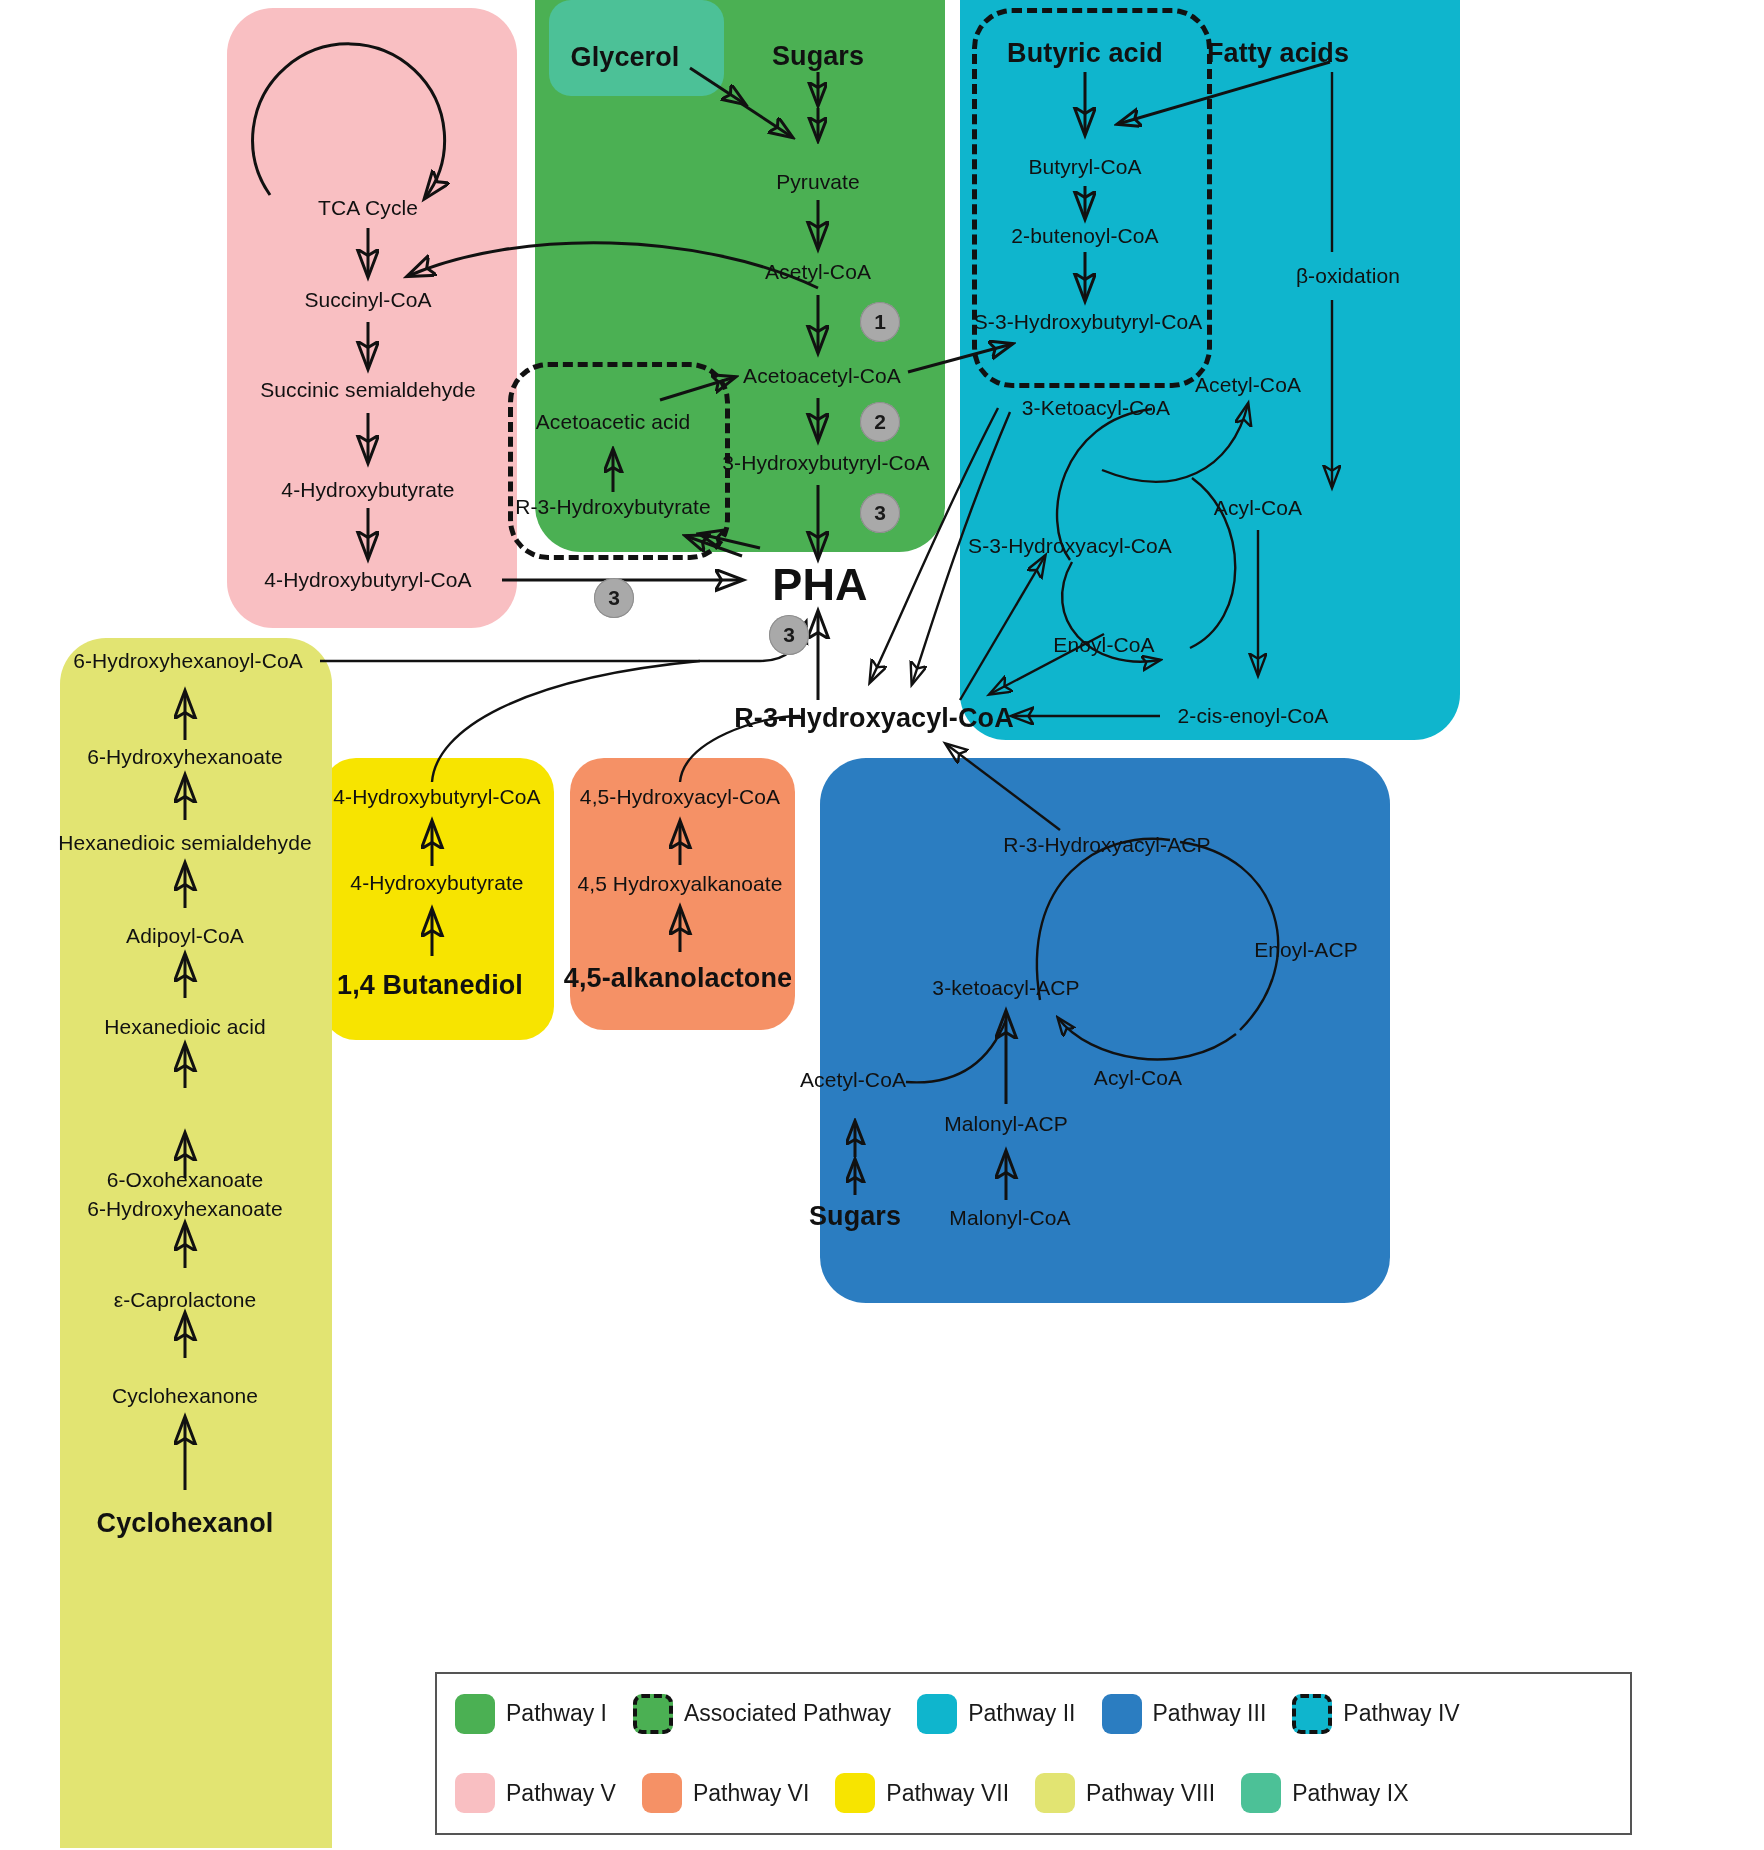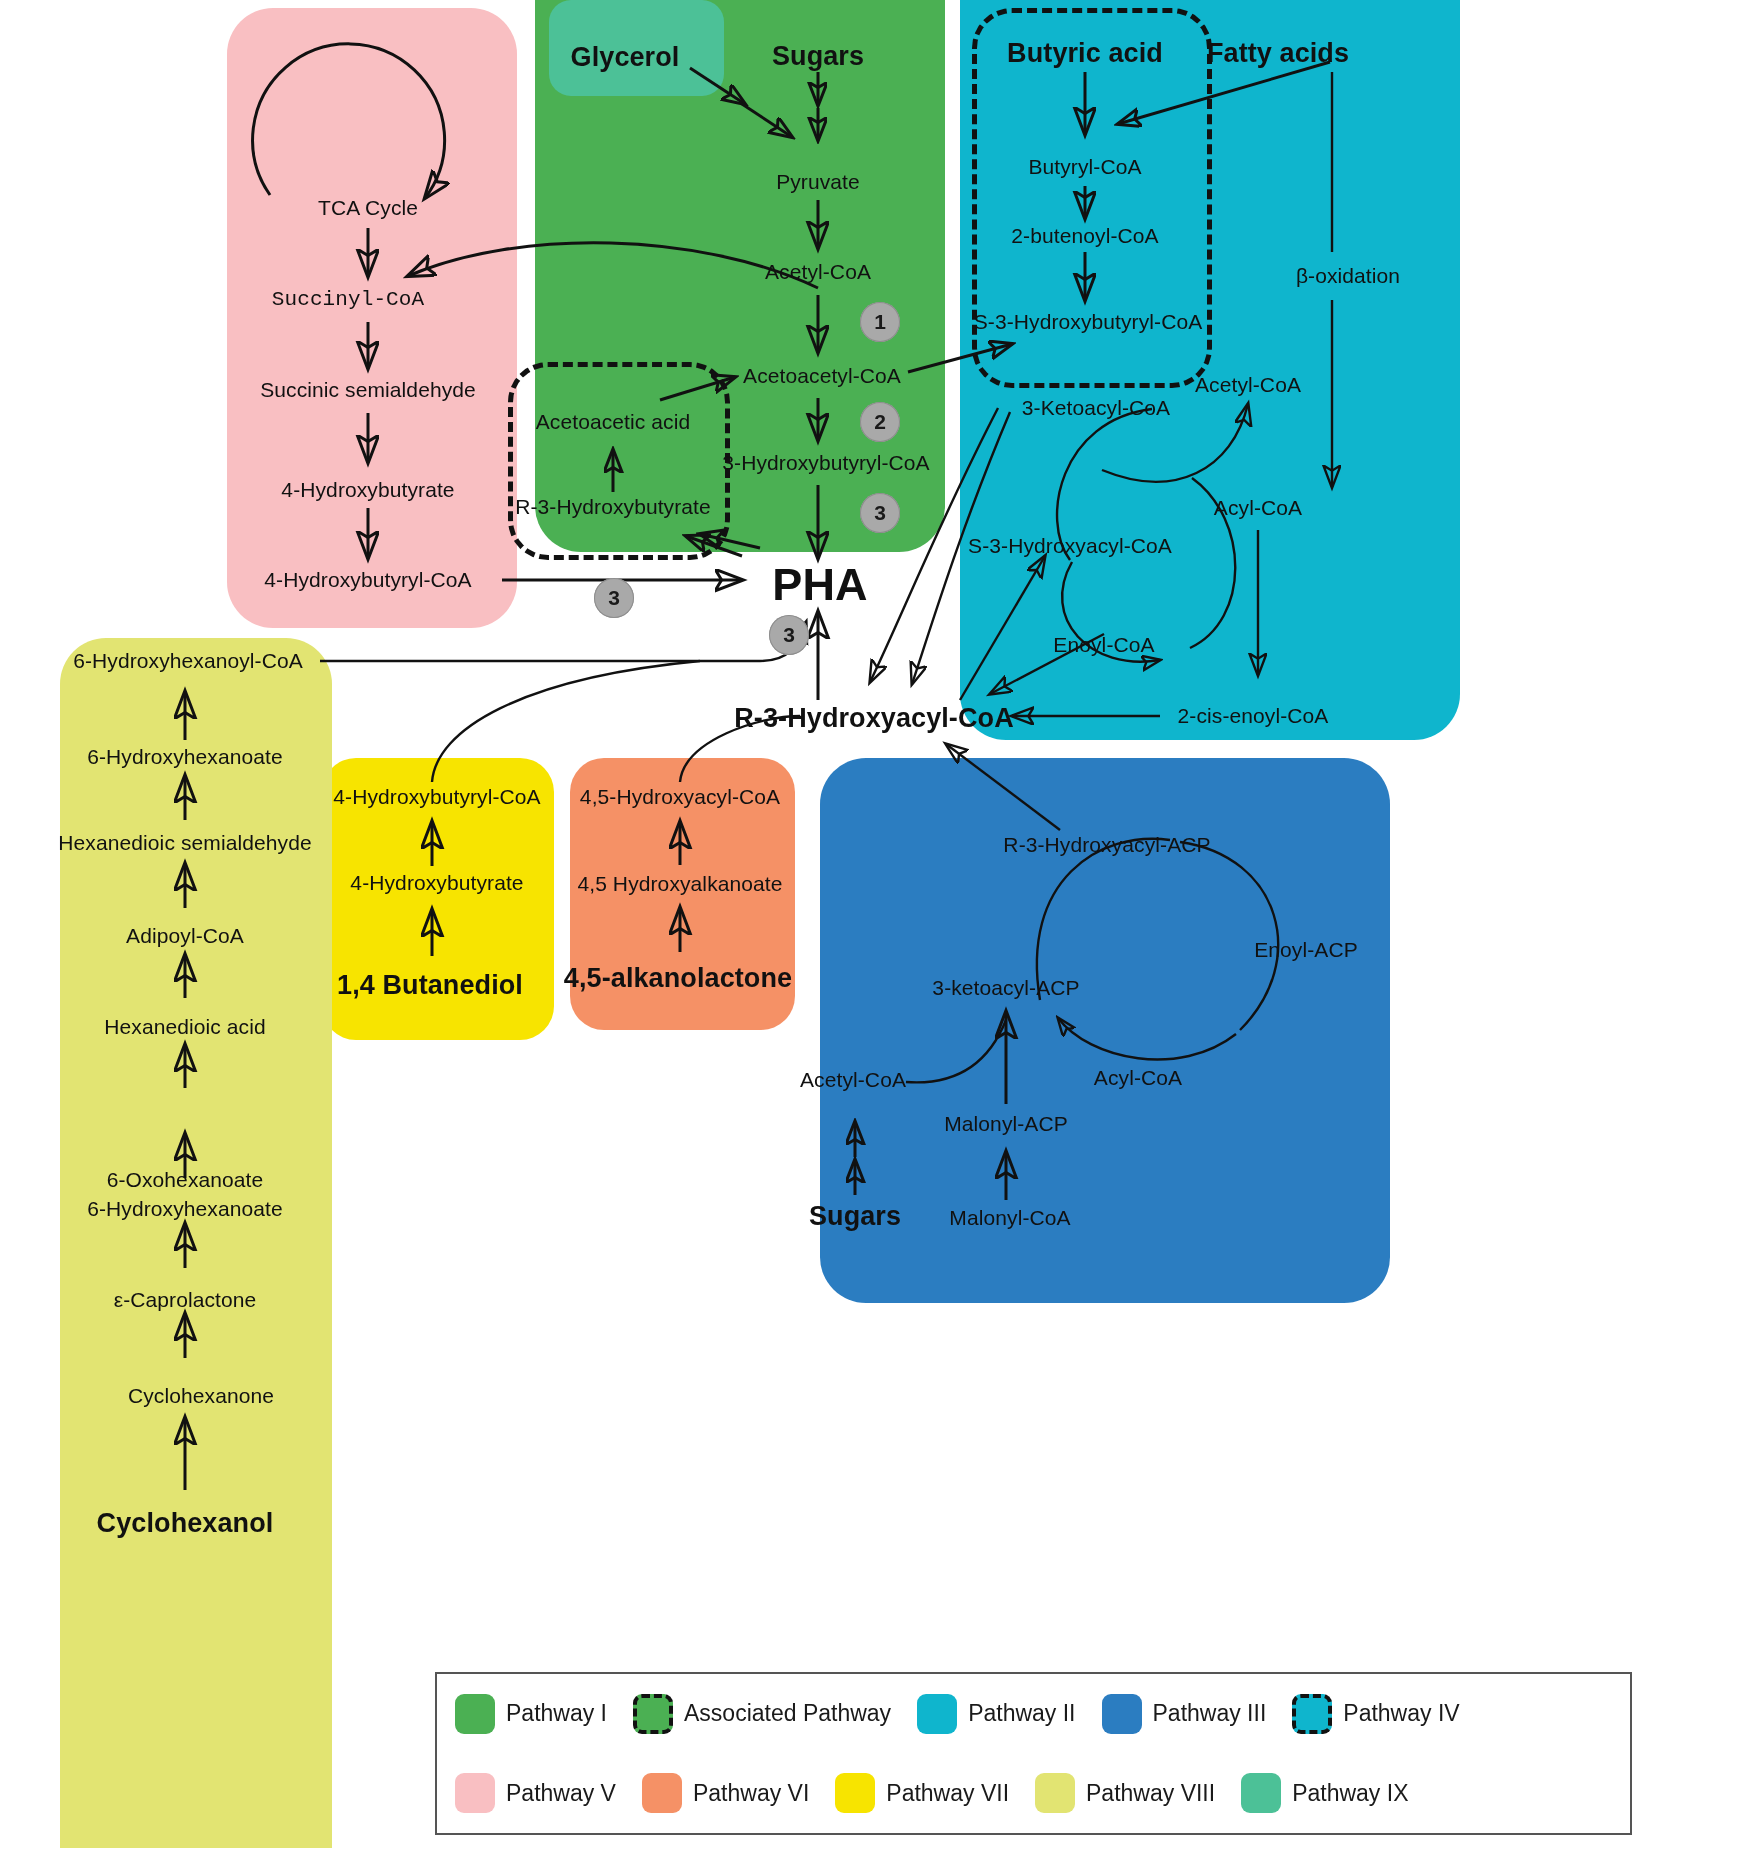--- a/index.html
+++ b/index.html
@@ -163,21 +163,21 @@
     <line x1="185" y1="908" x2="185" y2="864" stroke-width="3" marker-end="url(#ahs)"></line>
     <line x1="185" y1="998" x2="185" y2="955" stroke-width="3" marker-end="url(#ahs)"></line>
     <line x1="185" y1="1088" x2="185" y2="1045" stroke-width="3" marker-end="url(#ahs)"></line>
     <line x1="185" y1="1178" x2="185" y2="1134" stroke-width="3" marker-end="url(#ahs)"></line>
     <line x1="185" y1="1268" x2="185" y2="1224" stroke-width="3" marker-end="url(#ahs)"></line>
     <line x1="185" y1="1358" x2="185" y2="1314" stroke-width="3" marker-end="url(#ahs)"></line>
     <line x1="185" y1="1490" x2="185" y2="1418" stroke-width="3" marker-end="url(#ahs)"></line>
   </svg>
 
   <div class="node" style="left:368px;top:208px;">TCA Cycle</div>
-  <div class="node" style="left:348px;top:300px;font-family:Liberation Mono, monospace;">Succinyl-CoA</div>
+  <div class="node" style="left:368px;top:300px;">Succinyl-CoA</div>
   <div class="node" style="left:368px;top:390px;">Succinic semialdehyde</div>
   <div class="node" style="left:368px;top:490px;">4-Hydroxybutyrate</div>
   <div class="node" style="left:368px;top:580px;">4-Hydroxybutyryl-CoA</div>
 
   <div class="node bold" style="left:625px;top:57px;">Glycerol</div>
   <div class="node bold" style="left:818px;top:56px;">Sugars</div>
   <div class="node" style="left:818px;top:182px;">Pyruvate</div>
   <div class="node" style="left:818px;top:272px;">Acetyl-CoA</div>
   <div class="node" style="left:822px;top:376px;">Acetoacetyl-CoA</div>
   <div class="node" style="left:826px;top:463px;">3-Hydroxybutyryl-CoA</div>
@@ -218,21 +218,21 @@
   <div class="node bold" style="left:430px;top:985px;">1,4 Butanediol</div>
 
   <div class="node" style="left:188px;top:661px;">6-Hydroxyhexanoyl-CoA</div>
   <div class="node" style="left:185px;top:757px;">6-Hydroxyhexanoate</div>
   <div class="node" style="left:185px;top:843px;">Hexanedioic semialdehyde</div>
   <div class="node" style="left:185px;top:936px;">Adipoyl-CoA</div>
   <div class="node" style="left:185px;top:1027px;">Hexanedioic acid</div>
   <div class="node" style="left:185px;top:1180px;">6-Oxohexanoate</div>
   <div class="node" style="left:185px;top:1209px;">6-Hydroxyhexanoate</div>
   <div class="node" style="left:185px;top:1300px;">ε-Caprolactone</div>
-  <div class="node" style="left:185px;top:1396px;margin-left:16px;">Cyclohexanone</div>
+  <div class="node" style="left:185px;top:1396px;">Cyclohexanone</div>
   <div class="node bold" style="left:185px;top:1523px;">Cyclohexanol</div>
 
   <div class="step" style="left:880px;top:322px;">1</div>
   <div class="step" style="left:880px;top:422px;">2</div>
   <div class="step" style="left:880px;top:513px;">3</div>
   <div class="step" style="left:614px;top:598px;">3</div>
   <div class="step" style="left:789px;top:635px;">3</div>
 
   <div id="legend">
     <div class="legend-row">

